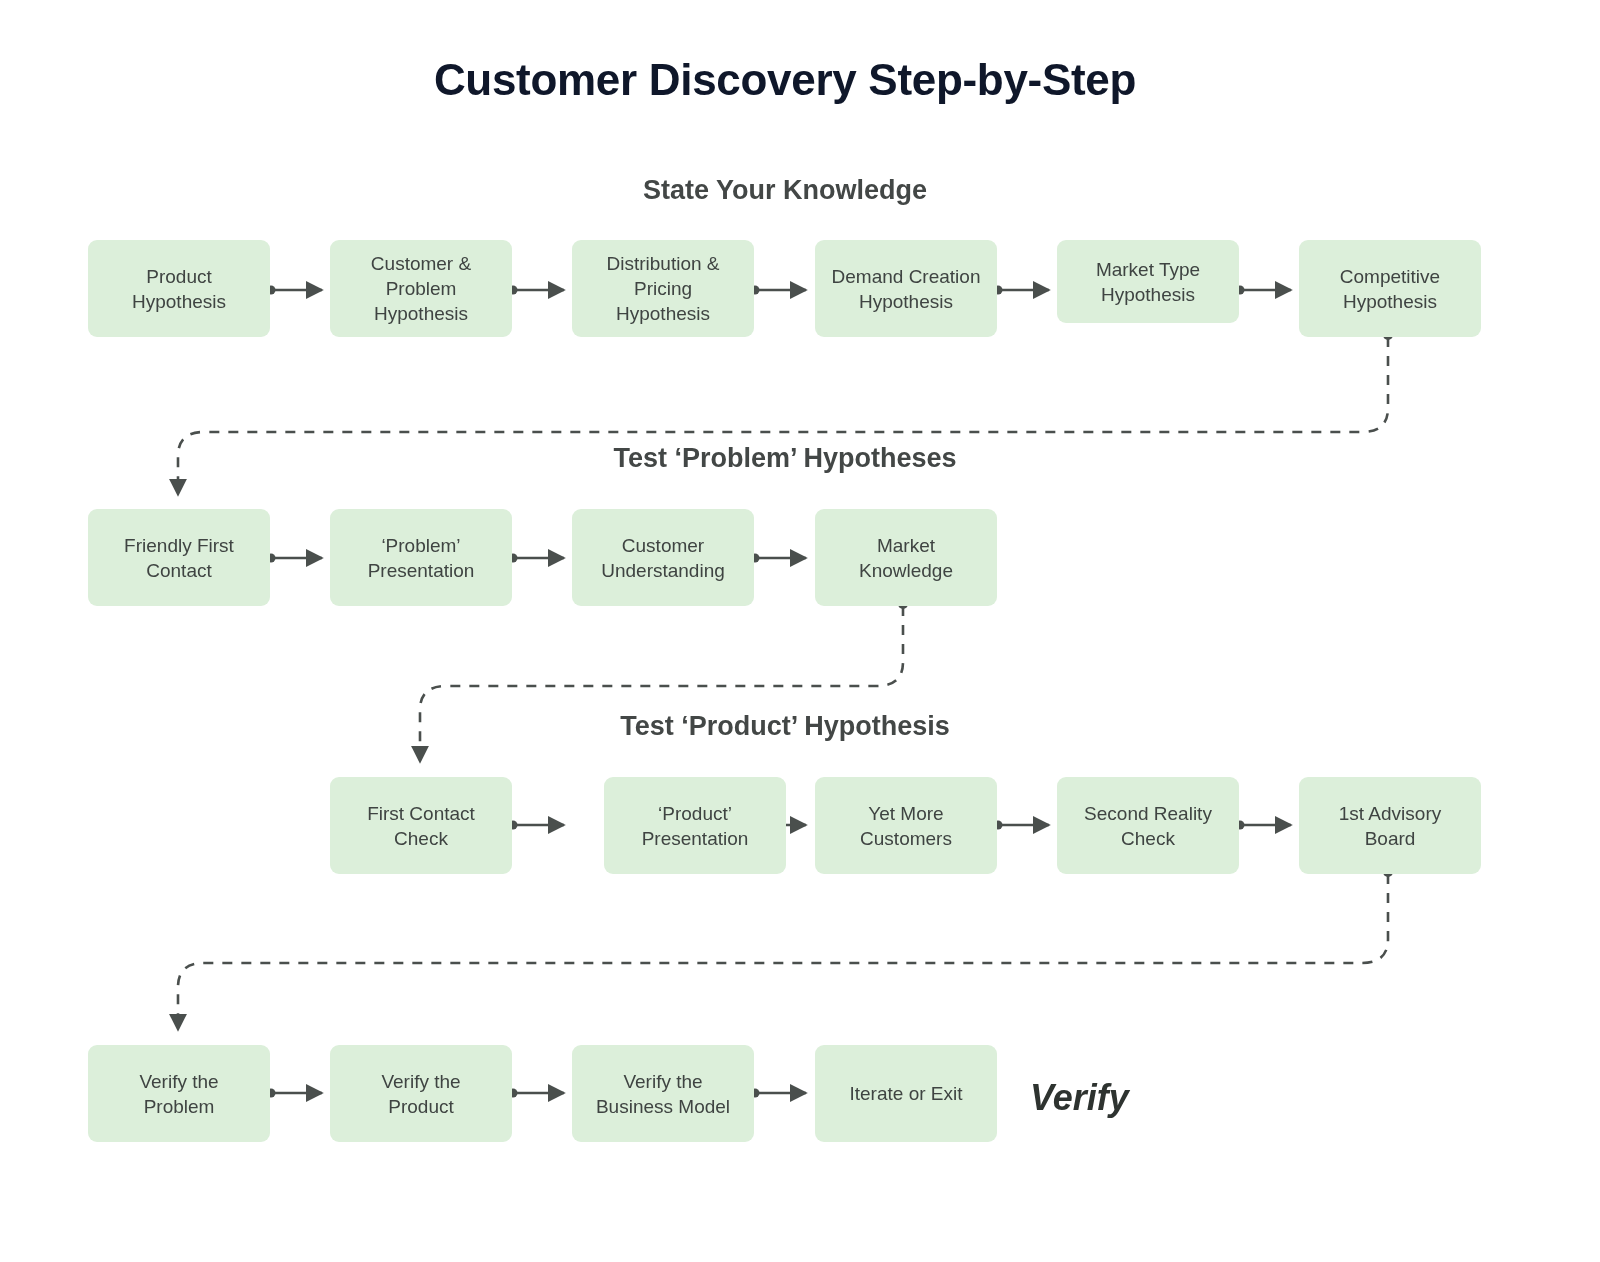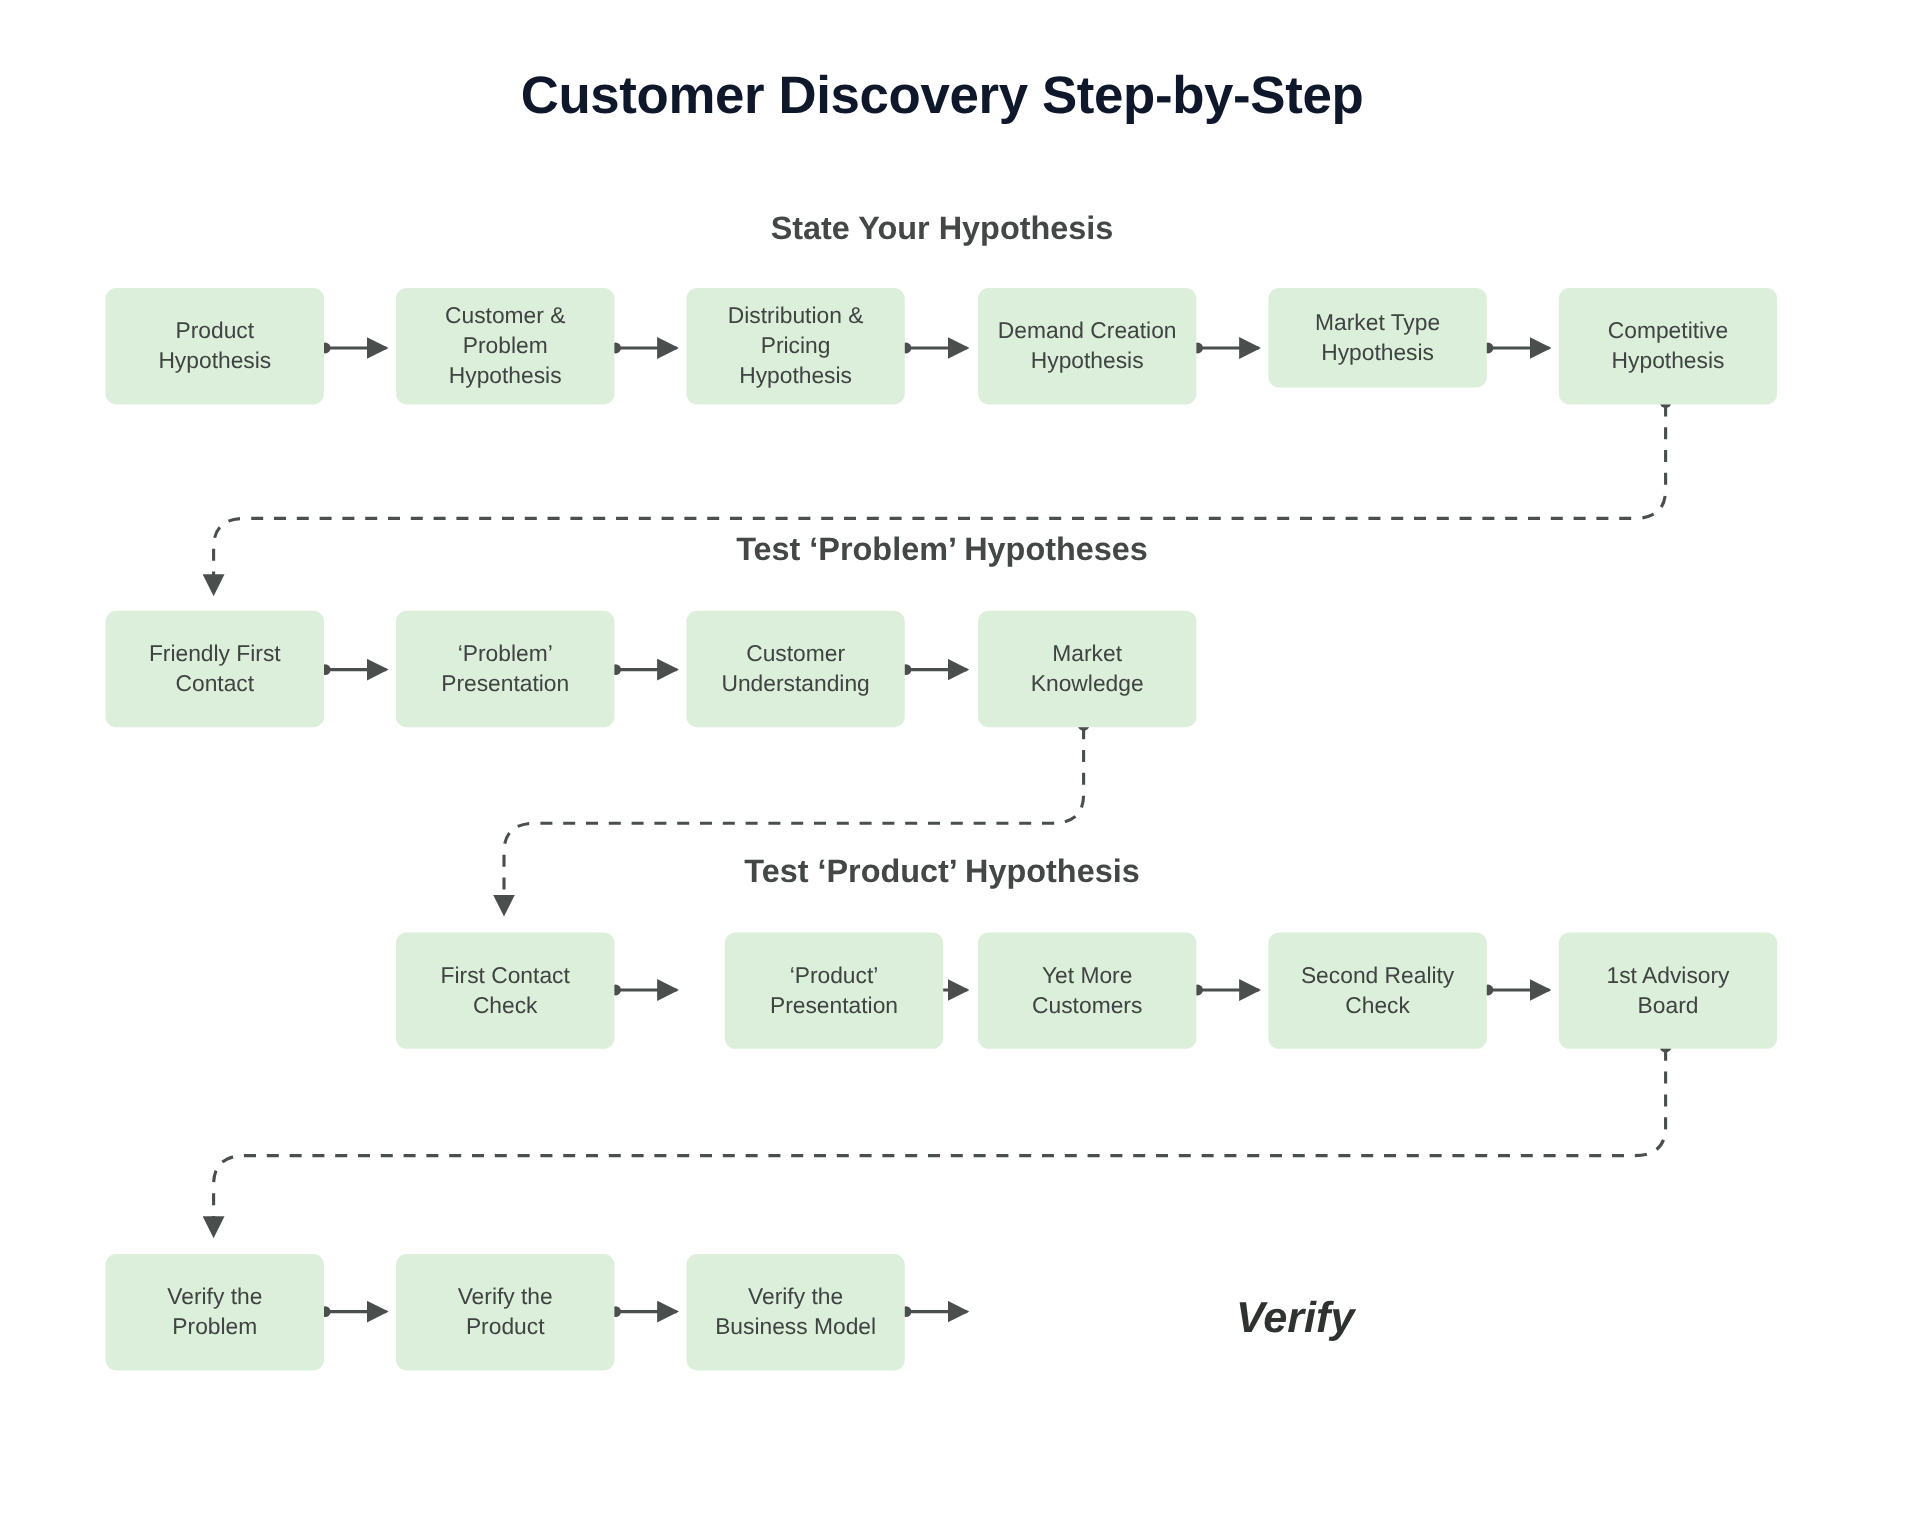--- a/index.html
+++ b/index.html
@@ -166,21 +166,21 @@
     <g>
       <circle cx="513" cy="1093" r="4.5" fill="#4a4f4d"></circle>
       <line x1="513" y1="1093" x2="564" y2="1093" stroke="#4a4f4d" stroke-width="2.6" marker-end="url(#arrowSolid)"></line>
     </g>
     <g>
       <circle cx="755" cy="1093" r="4.5" fill="#4a4f4d"></circle>
       <line x1="755" y1="1093" x2="806" y2="1093" stroke="#4a4f4d" stroke-width="2.6" marker-end="url(#arrowSolid)"></line>
     </g>
   </svg>
 
-  <div class="section-heading" style="left:485px; top:175px; width:600px;">State Your Hypothesis</div>
+  <div class="section-heading" style="left:485px; top:175px; width:600px;">State Your Knowledge</div>
 
   <div class="node" style="left:88px; top:240px; width:182px; height:97px;">
     <span class="node-label">Product
 Hypothesis</span>
   </div>
   <div class="node" style="left:330px; top:240px; width:182px; height:97px;">
     <span class="node-label">Customer &amp;
 Problem
 Hypothesis</span>
   </div>
@@ -249,16 +249,19 @@
 Problem</span>
   </div>
   <div class="node" style="left:330px; top:1045px; width:182px; height:97px;">
     <span class="node-label">Verify the
 Product</span>
   </div>
   <div class="node" style="left:572px; top:1045px; width:182px; height:97px;">
     <span class="node-label">Verify the
 Business Model</span>
   </div>
+  <div class="node" style="left:815px; top:1045px; width:182px; height:97px;">
+    <span class="node-label">Iterate or Exit</span>
+  </div>
 
   <div class="verify-heading" style="left:1030px; top:1077px;">Verify</div>
 
 </div>
 
 </body></html>

